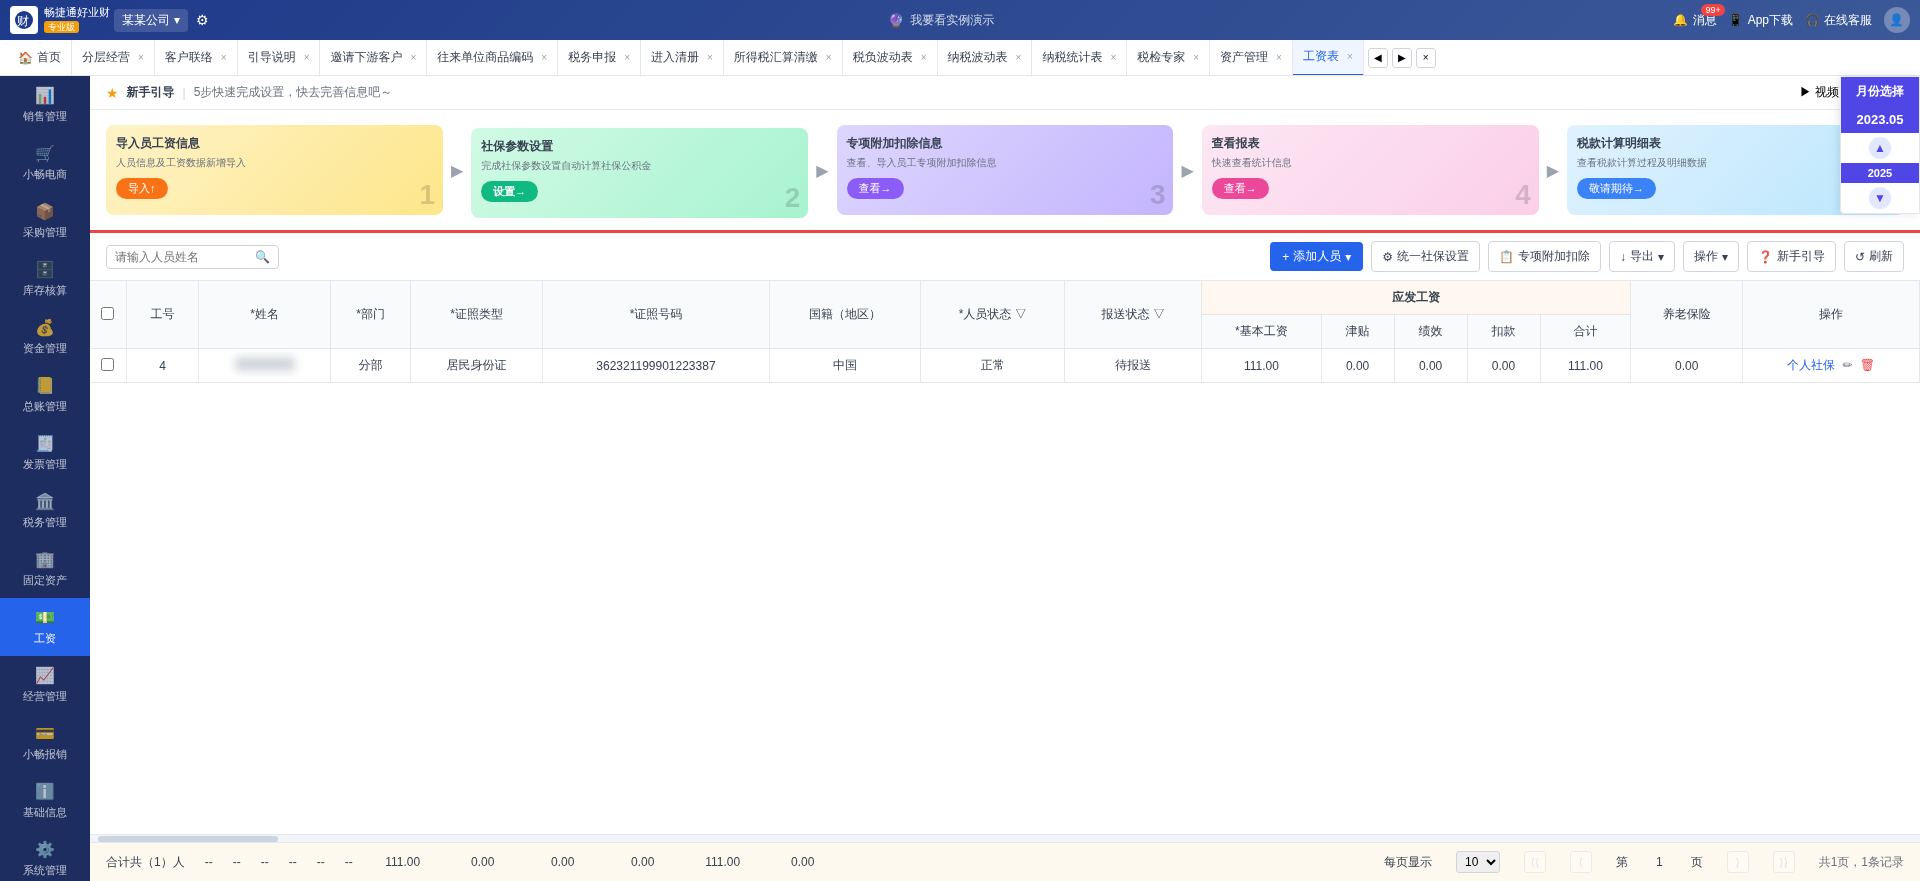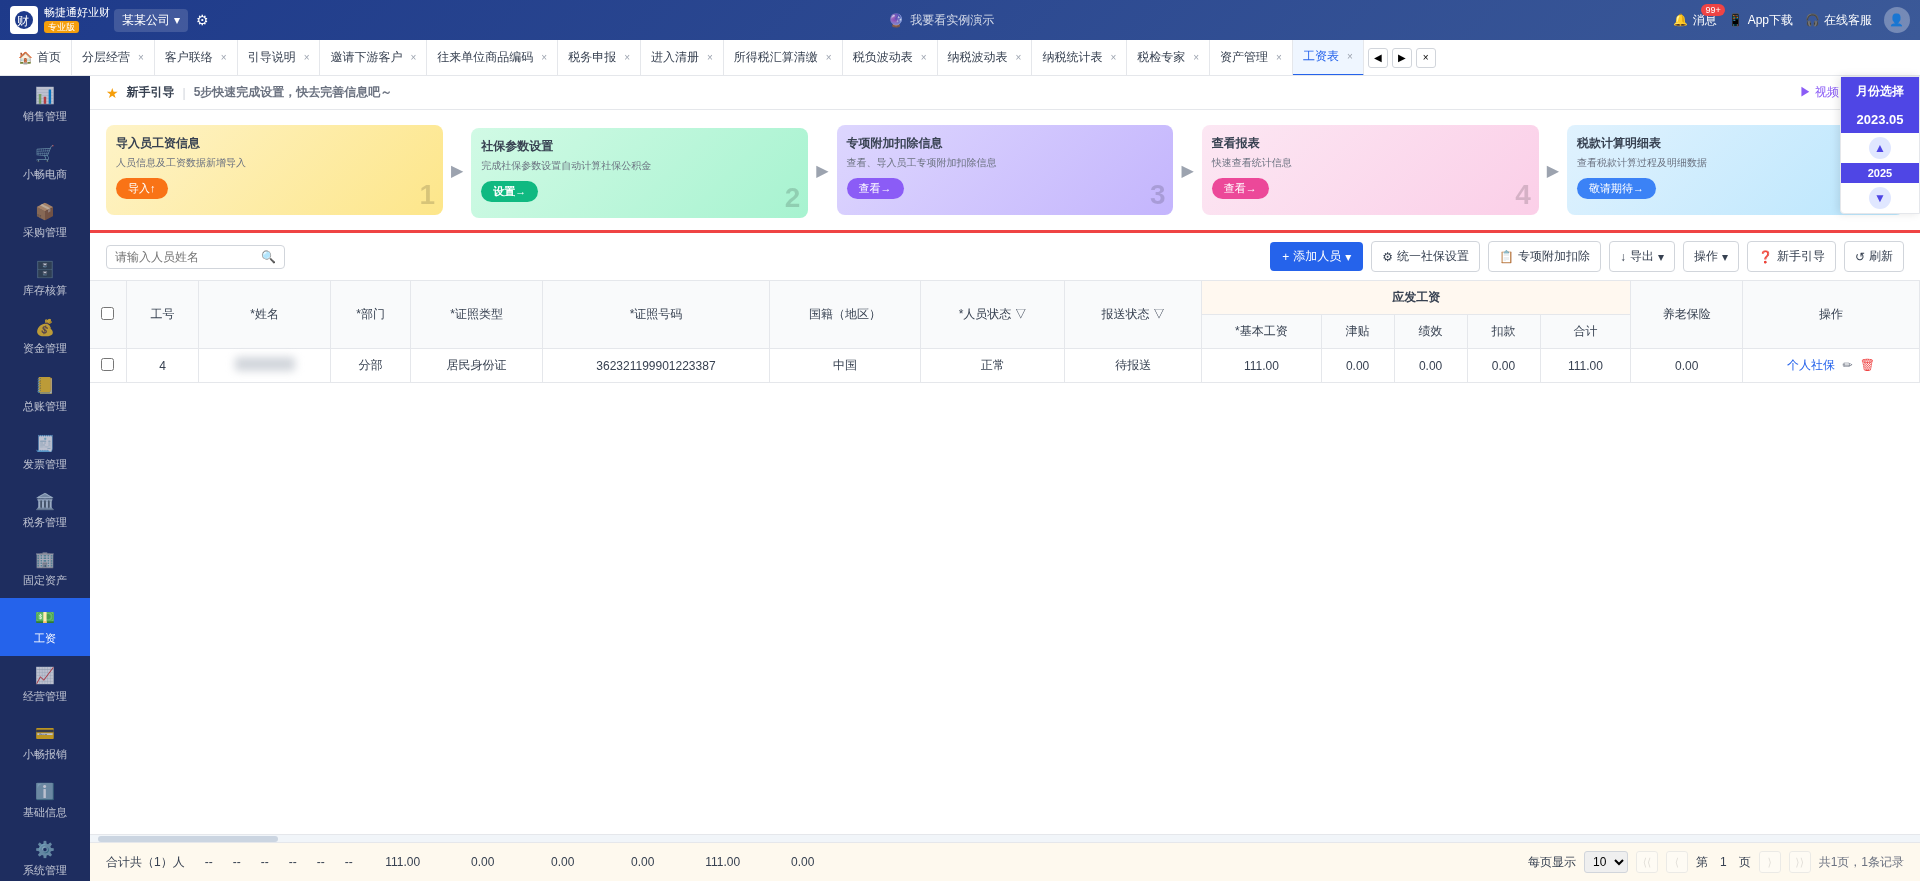--- a/index.html
+++ b/index.html
@@ -61,23 +61,23 @@
     .content { flex: 1; display: flex; flex-direction: column; overflow: hidden; background: #f5f6fa; }
 
     
     .guide-banner {
       background: #fff; padding: 8px 16px;
       border-bottom: 1px solid #e5e7eb;
       display: flex; align-items: center; gap: 8px; font-size: 12px;
     }
     .guide-icon { color: #f59e0b; font-size: 14px; }
     .guide-text { color: #374151; font-weight: bold; }
-    .guide-sub { color: #6b7280; font-weight: bold; }
+    .guide-sub { color: #6b7280; }
     .guide-actions { margin-left: auto; display: flex; gap: 12px; }
-    .guide-link { color: #8b5cf6; cursor: pointer; font-size: 12px; }
+    .guide-link { color: #000000; cursor: pointer; font-size: 12px; }
 
     
     .steps-container {
       background: #fff; padding: 12px 16px;
       border-bottom: 3px solid #ef4444;
       display: flex; align-items: center; gap: 8px;
     }
     .step-card {
       flex: 1; border-radius: 8px; padding: 10px;
       position: relative; min-height: 90px;
@@ -97,21 +97,21 @@
     .step-btn.pink { background: #ec4899; color: white; }
     .step-btn.blue { background: #3b82f6; color: white; }
     .step-arrow { color: #9ca3af; font-size: 16px; flex-shrink: 0; }
 
     
     .toolbar {
       background: #fff; padding: 8px 16px;
       display: flex; align-items: center; gap: 8px;
       border-bottom: 1px solid #e5e7eb;
     }
-    .search-input-wrap { display: flex; border: 1px solid #d1d5db; border-radius: 4px; padding: 4px 8px; gap: 6px; }
+    .search-input-wrap { display: flex; border: 1px solid #d1d5db; border-radius: 4px; padding: 4px 8px; }
     .search-input-wrap input { border: none; outline: none; font-size: 12px; width: 140px; }
     .toolbar-right { margin-left: auto; display: flex; align-items: center; gap: 8px; }
     .btn-primary { background: #2563eb; color: white; border: none; border-radius: 4px; padding: 6px 12px; font-size: 12px; cursor: pointer; display: flex; align-items: center; gap: 4px; }
     .btn-secondary { background: #fff; color: #374151; border: 1px solid #d1d5db; border-radius: 4px; padding: 6px 10px; font-size: 12px; cursor: pointer; display: flex; align-items: center; gap: 4px; }
 
     
     .table-wrap { flex: 1; overflow: auto; background: #fff; margin: 0; }
     table { width: 100%; border-collapse: collapse; font-size: 12px; }
     thead tr { background: #f9fafb; }
     th { padding: 8px 10px; text-align: center; border-bottom: 1px solid #e5e7eb; border-right: 1px solid #e5e7eb; font-weight: 500; color: #374151; white-space: nowrap; }
@@ -122,21 +122,21 @@
     .blurred { filter: blur(4px); background: #d1d5db; width: 60px; height: 14px; display: inline-block; border-radius: 3px; }
 
     
     .table-footer {
       background: #fef9ee; padding: 8px 16px;
       border-top: 1px solid #e5e7eb;
       display: flex; align-items: center; gap: 20px;
       font-size: 12px; color: #374151;
     }
     .footer-total { display: flex; align-items: center; gap: 8px; }
-    .pagination { margin-left: auto; display: flex; align-items: center; gap: 8px; }
+    .pagination { margin-left: auto; display: flex; align-items: center; gap: 24px; }
     .page-btn { width: 22px; height: 22px; border: 1px solid #d1d5db; border-radius: 3px; background: #fff; cursor: pointer; display: flex; align-items: center; justify-content: center; font-size: 11px; }
     .page-btn:disabled { opacity: 0.4; cursor: default; }
     .per-page-select { border: 1px solid #d1d5db; border-radius: 3px; padding: 2px 4px; font-size: 12px; }
 
     
     .month-picker {
       position: fixed; right: 0; top: 76px;
       width: 80px; background: #fff;
       border: 1px solid #e5e7eb; border-radius: 4px 0 0 4px;
       box-shadow: -2px 0 8px rgba(0,0,0,0.1);

